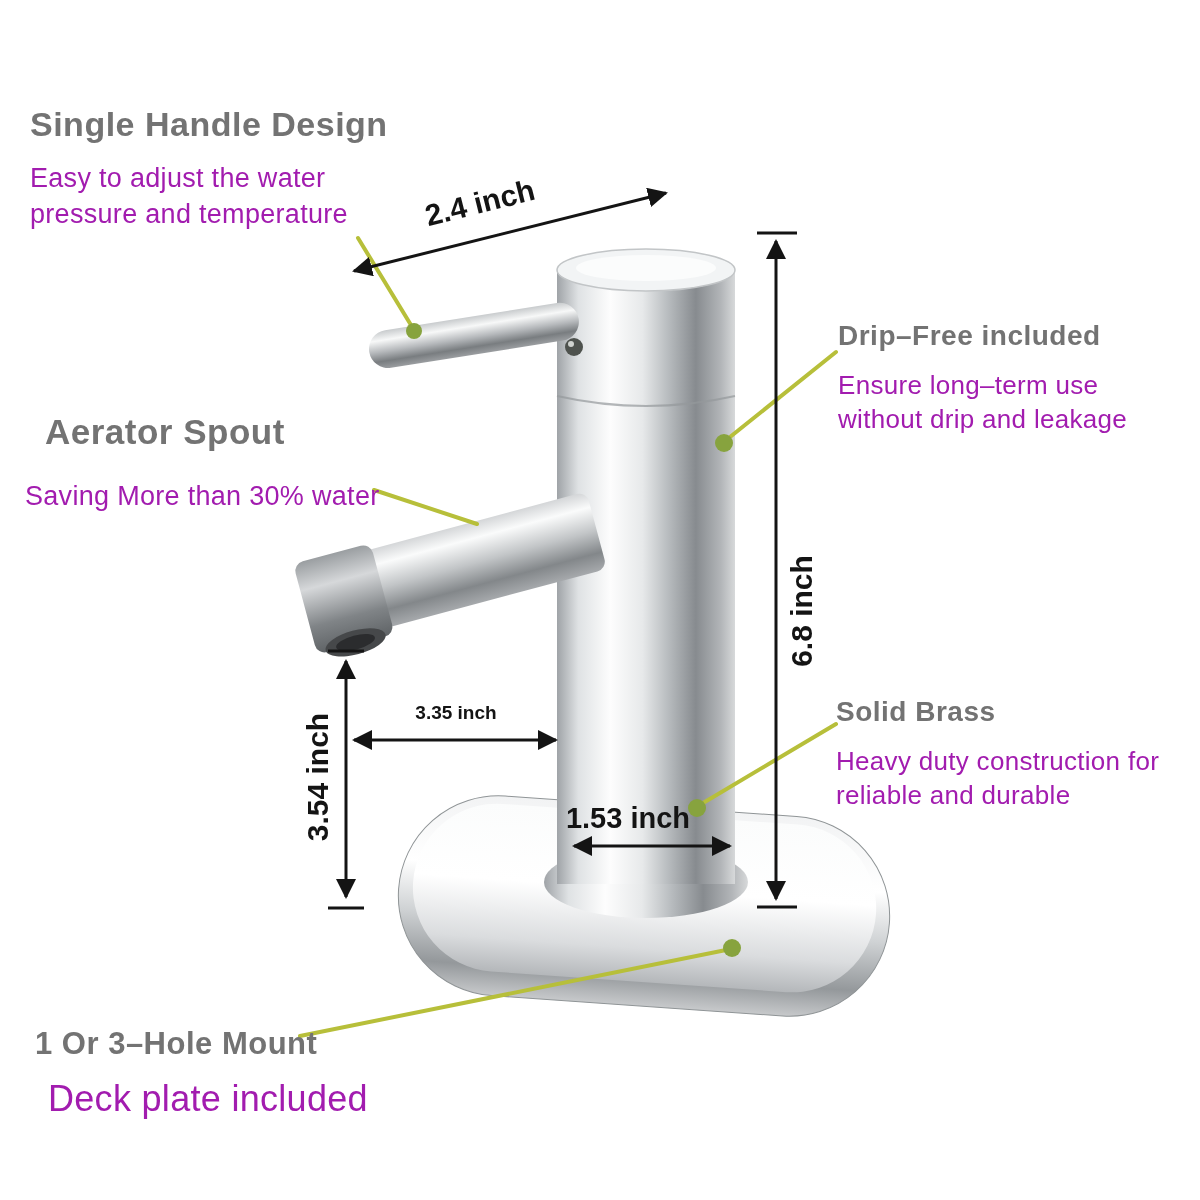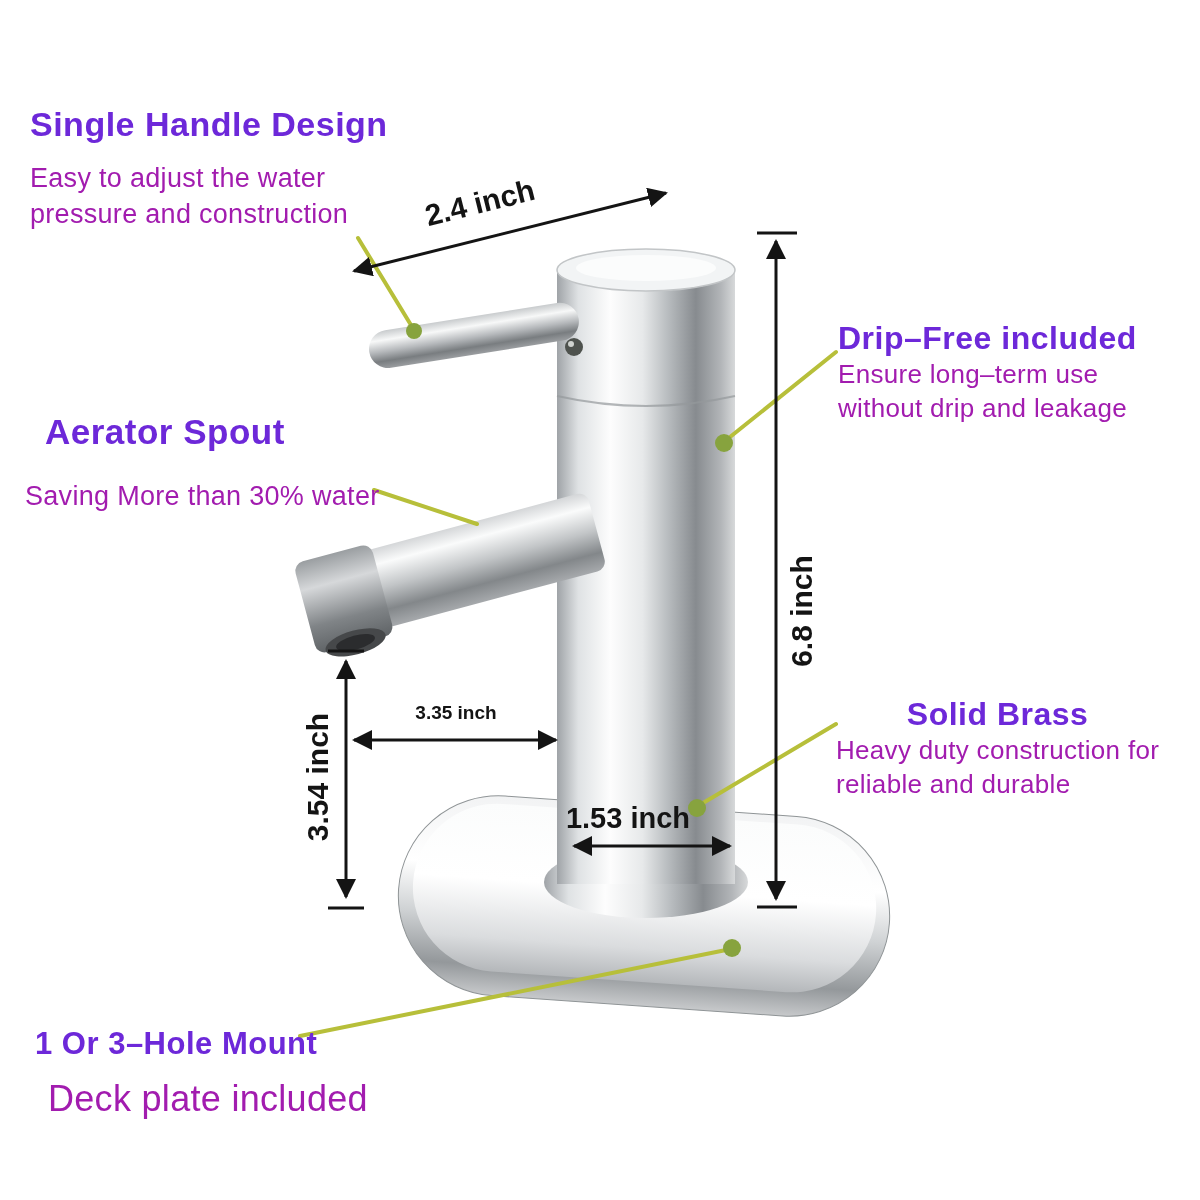--- a/index.html
+++ b/index.html
@@ -2,28 +2,28 @@
 <html><head>
 <meta charset="utf-8">
 <style>
   * { margin:0; padding:0; box-sizing:border-box; }
   html,body { background:#ffffff; }
   body { font-family:"Liberation Sans", sans-serif; }
   .canvas { position:relative; width:1200px; height:1200px; background:#ffffff; overflow:hidden; }
   .art { position:absolute; left:0; top:0; }
 
   .callout { position:absolute; }
-  .callout .title { font-weight:bold; color:#6d28d9; letter-spacing:0.5px; }
+  .callout .title { font-weight:bold; color:#737373; letter-spacing:0.5px; }
   .callout .desc { color:#a21caf; letter-spacing:0.3px; }
   .t34 { font-size:34px; }
-  .t32 { font-size:32px;text-align:center; }
+  .t32 { font-size:28px; }
   .t35 { font-size:35px; }
   .t41 { font-size:31px; }
   .d27 { font-size:27px; line-height:36px; margin-top:16px; }
-  .d26 { font-size:26px; line-height:34px; margin-top:0; }
+  .d26 { font-size:26px; line-height:34px; margin-top:16px; }
   .d30 { font-size:36px; line-height:38px; margin-top:18px; }
 
   #co-single  { left:30px;  top:105px; }
   #co-drip    { left:838px; top:320px; }
   #co-aerator { left:25px;  top:412px; }
   #co-aerator .title { margin-left:20px; }
   #co-aerator .desc  { margin-top:26px; }
   #co-brass   { left:836px; top:696px; }
   #co-mount   { left:35px;  top:1026px; }
   #co-mount .desc { margin-left:13px; }
@@ -149,21 +149,21 @@
       <line x1="354" y1="740" x2="556" y2="740" marker-start="url(#arr)" marker-end="url(#arr)"></line>
 
       <line x1="574" y1="846" x2="730" y2="846" marker-start="url(#arr)" marker-end="url(#arr)"></line>
     </g>
   </svg>
 
   <div class="callout" id="co-single">
     <div class="title t34">Single Handle Design</div>
     <div class="desc d27">
       <div>Easy to adjust the water</div>
-      <div>pressure and construction</div>
+      <div>pressure and temperature</div>
     </div>
   </div>
 
   <div class="callout" id="co-drip">
     <div class="title t32">Drip–Free included</div>
     <div class="desc d26">
       <div>Ensure long–term use</div>
       <div>without drip and leakage</div>
     </div>
   </div>

